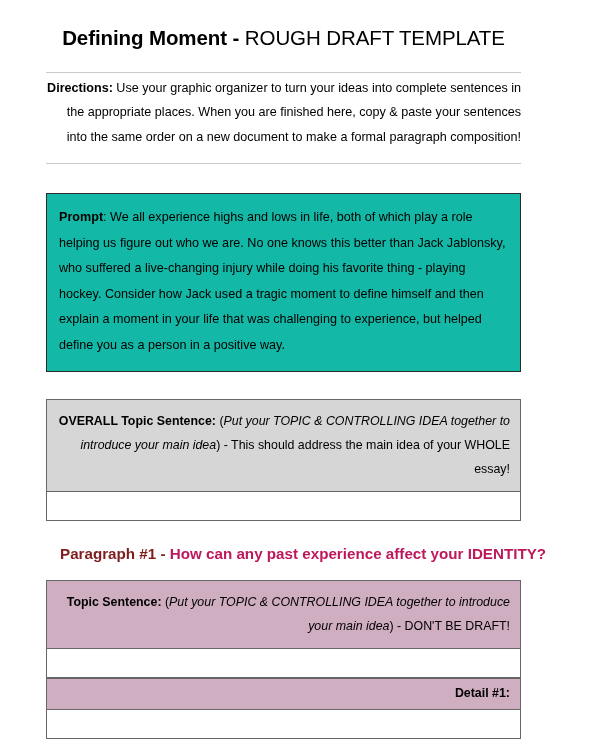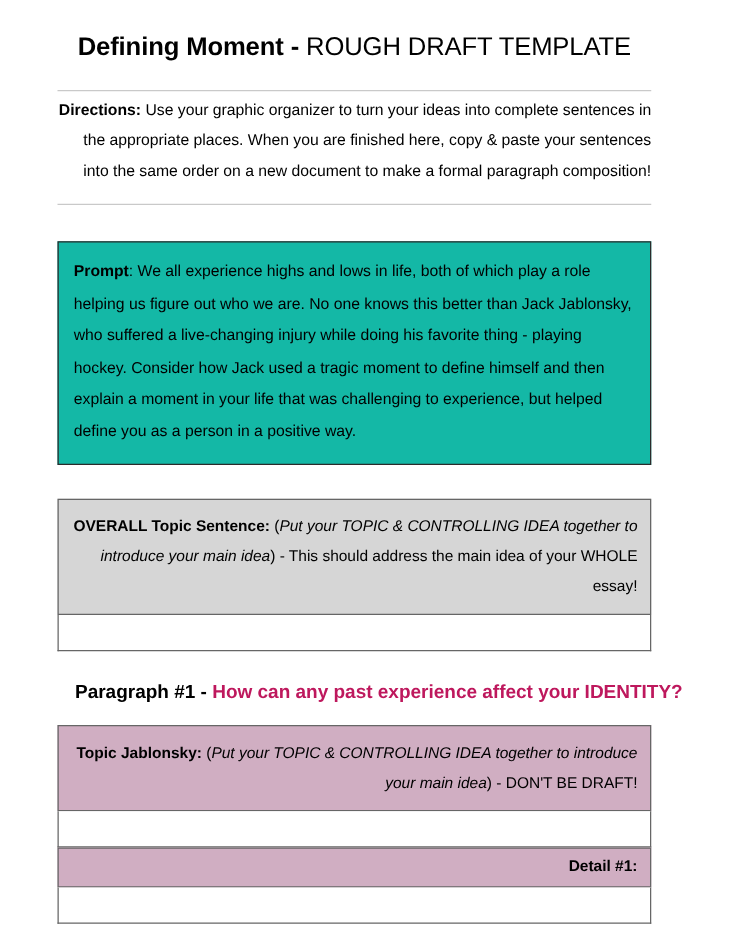--- a/index.html
+++ b/index.html
@@ -100,21 +100,21 @@
 
   
   .para-heading {
     font-size: 15.2px;
     font-weight: bold;
     margin-top: 23px;
     padding-left: 14px;
     line-height: 1.3;
     white-space: nowrap;
   }
-  .para-heading .p-label { color: #000000; }
+  .para-heading .p-label { color: #7f1d1d; }
   .para-heading .p-question { color: #be185d; }
 
   .sec-topic       { margin-top: 16px; }
   .sec-detail      { }
   .sec-elaboration { margin-top: 17px; }
 
   .sec-head-short {
     padding-top: 7px;
     padding-bottom: 7px;
     line-height: 1.25;
@@ -147,21 +147,21 @@
     </div>
     <div class="sec-answer"></div>
   </div>
 
   <div class="para-heading">
     <span class="p-label">Paragraph #1 - </span><span class="p-question">How can any past experience affect your IDENTITY?</span>
   </div>
 
   <div class="section sec-topic">
     <div class="sec-head head-mauve">
-      <b>Topic Jablonsky:</b><span> (</span><i>Put your TOPIC &amp; CONTROLLING IDEA together to introduce your main idea</i><span>)</span><span> - DON'T BE DRAFT!</span>
+      <b>Topic Sentence:</b><span> (</span><i>Put your TOPIC &amp; CONTROLLING IDEA together to introduce your main idea</i><span>)</span><span> - DON'T BE DRAFT!</span>
     </div>
     <div class="sec-answer"></div>
   </div>
 
   <div class="section sec-detail">
     <div class="sec-head sec-head-short head-mauve">
       <b>Detail #1:</b>
     </div>
     <div class="sec-answer"></div>
   </div>

